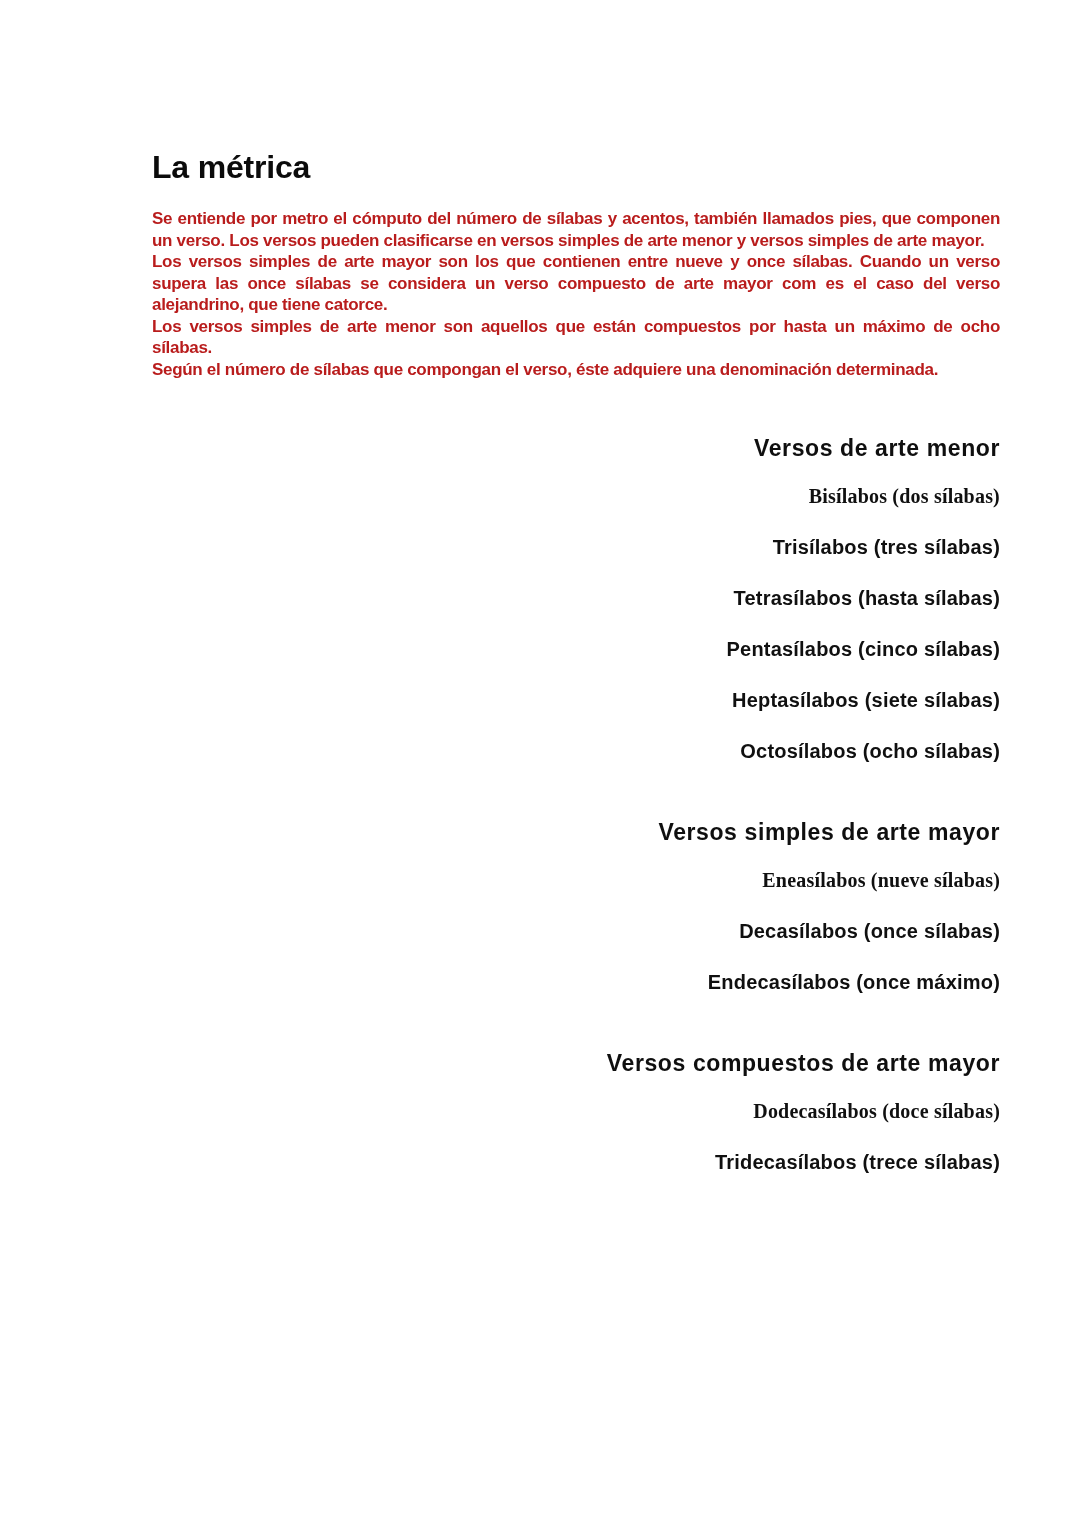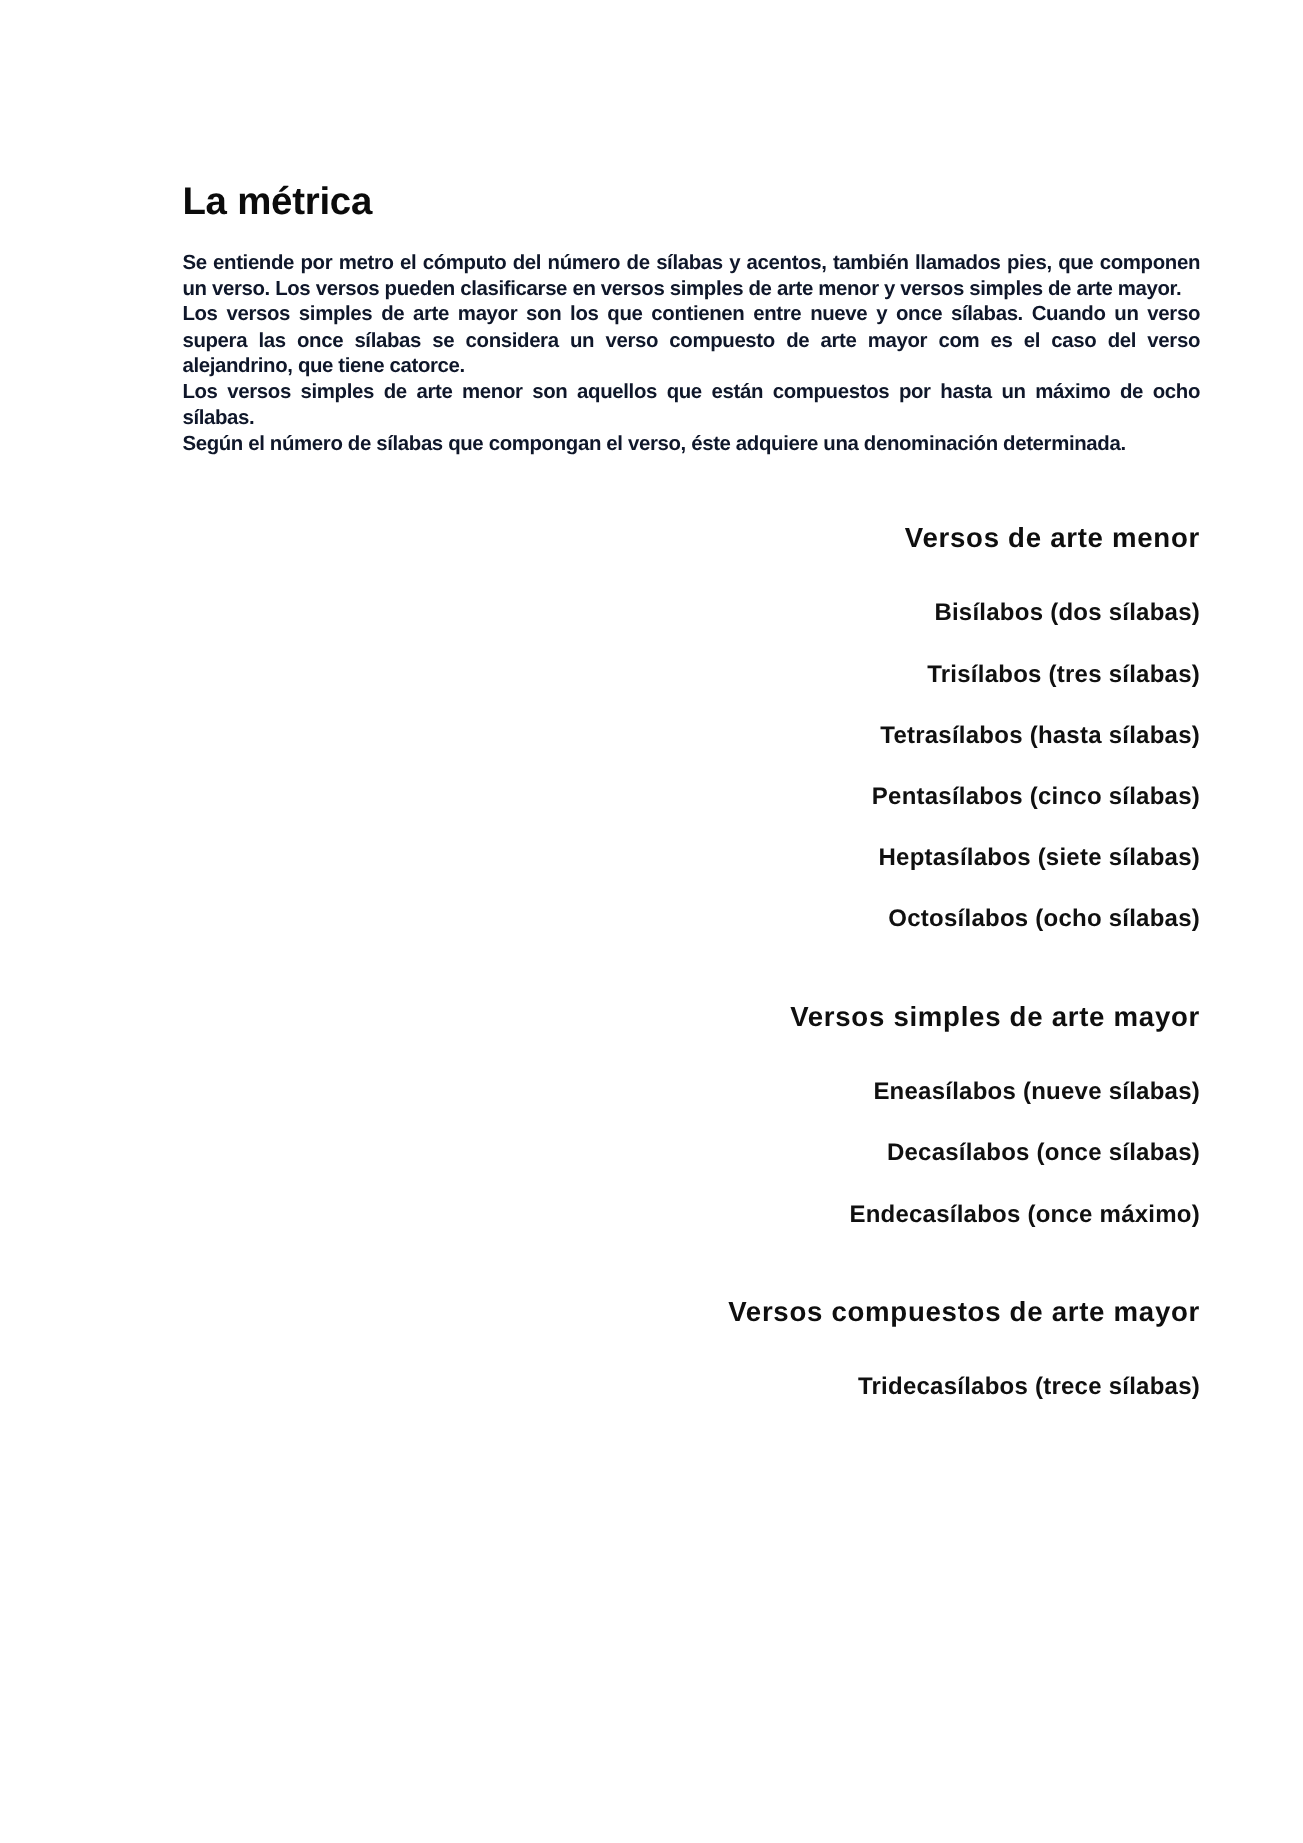--- a/index.html
+++ b/index.html
@@ -27,21 +27,21 @@
   }
   .intro {
     margin-top: 22px;
   }
   .intro p {
     font-size: 17px;
     line-height: 21.5px;
     font-weight: bold;
     text-align: justify;
     letter-spacing: -0.3px;
-    color: #0f172a;
+    color: #b91c1c;
   }
   .section {
     margin-left: 32px;
     margin-top: 53px;
     text-align: right;
   }
   .section-heading {
     font-size: 23px;
     line-height: 30px;
     font-weight: bold;
@@ -51,21 +51,22 @@
   }
   .verse-item {
     font-size: 20px;
     line-height: 25px;
     font-weight: bold;
     letter-spacing: 0.2px;
     margin-top: 26px;
     color: #101010;
   }
   .section-heading + .verse-item {
-    margin-top: 36px;
+    margin-top: 21px;
+    font-family: Liberation Serif, serif;
   }
 </style>
 </head>
 <body>
 
 <div class="page">
 
   <h1 class="doc-title">La métrica</h1>
 
   <div class="intro">
@@ -87,16 +88,17 @@
 
   <div class="section">
     <h2 class="section-heading">Versos simples de arte mayor</h2>
     <p class="verse-item">Eneasílabos (nueve sílabas)</p>
     <p class="verse-item">Decasílabos (once sílabas)</p>
     <p class="verse-item">Endecasílabos (once máximo)</p>
   </div>
 
   <div class="section">
     <h2 class="section-heading">Versos compuestos de arte mayor</h2>
+    <p class="verse-item">Dodecasílabos (doce sílabas)</p>
     <p class="verse-item">Tridecasílabos (trece sílabas)</p>
   </div>
 
 </div>
 
 </body></html>

